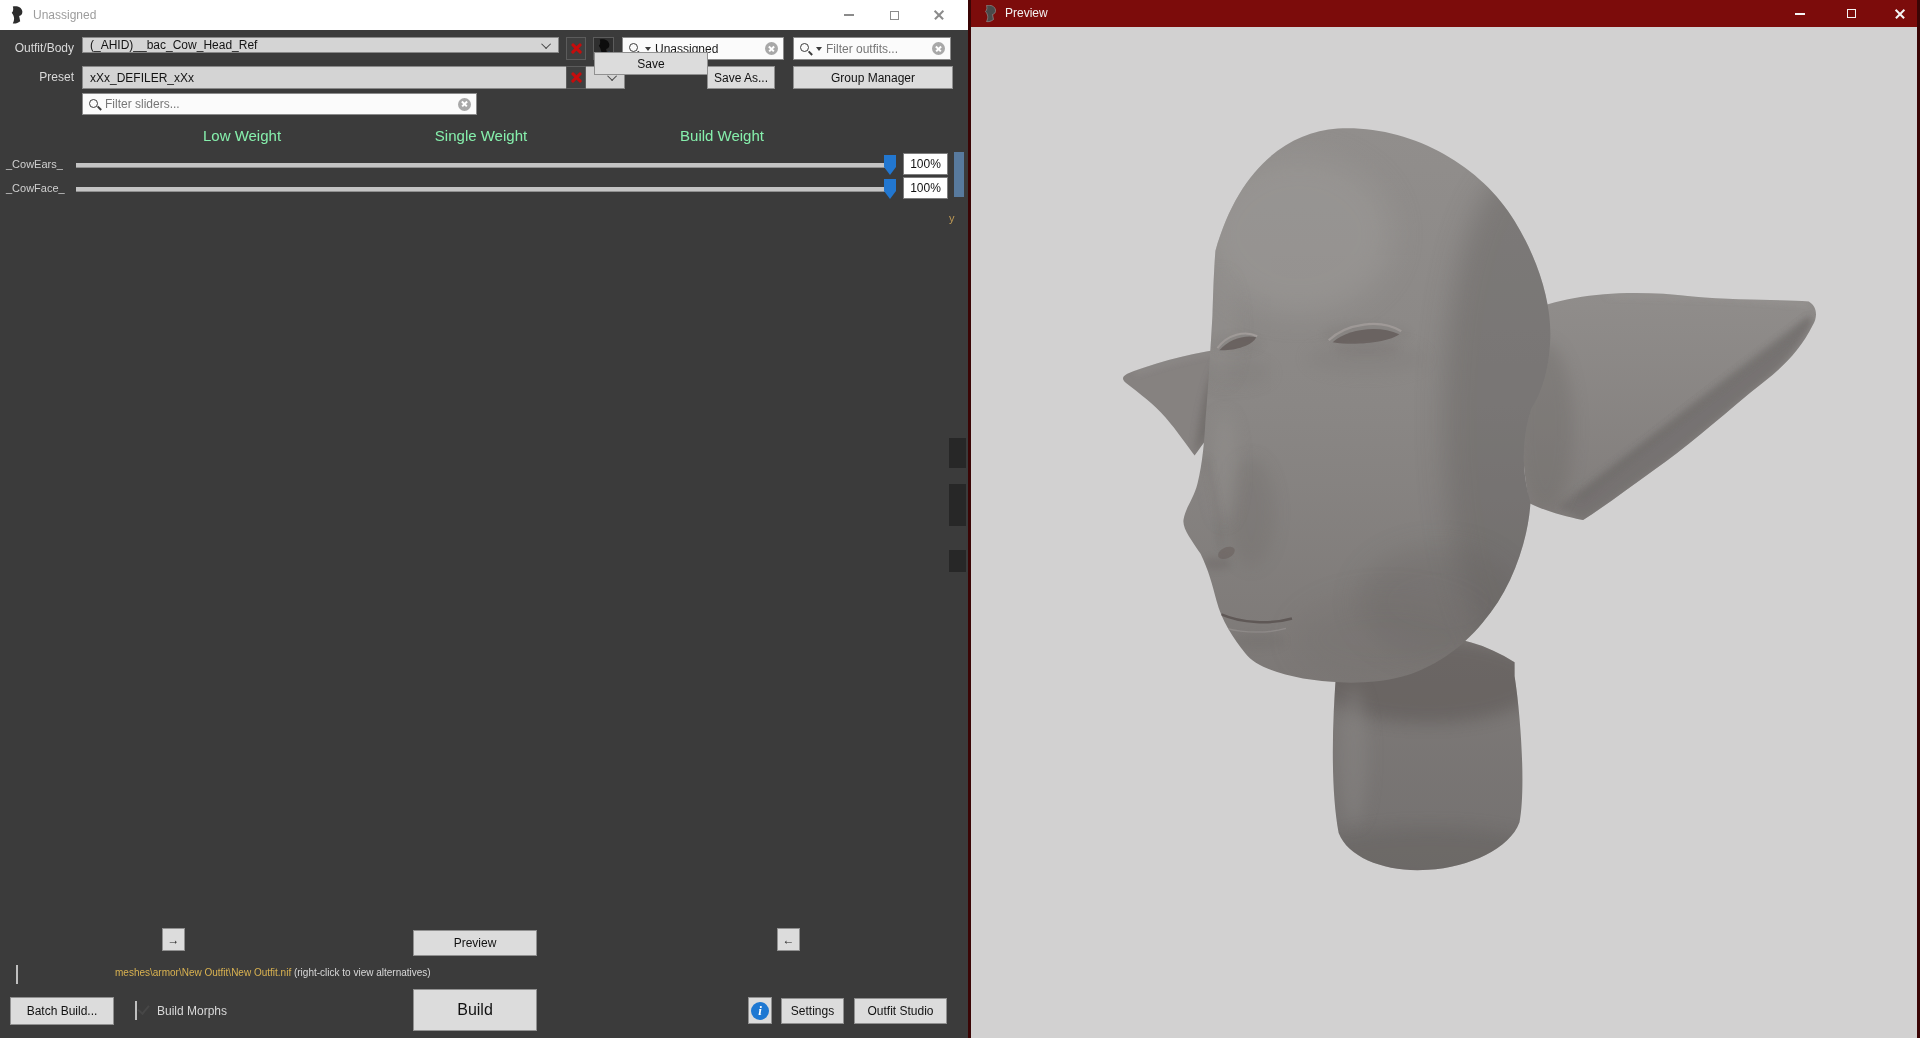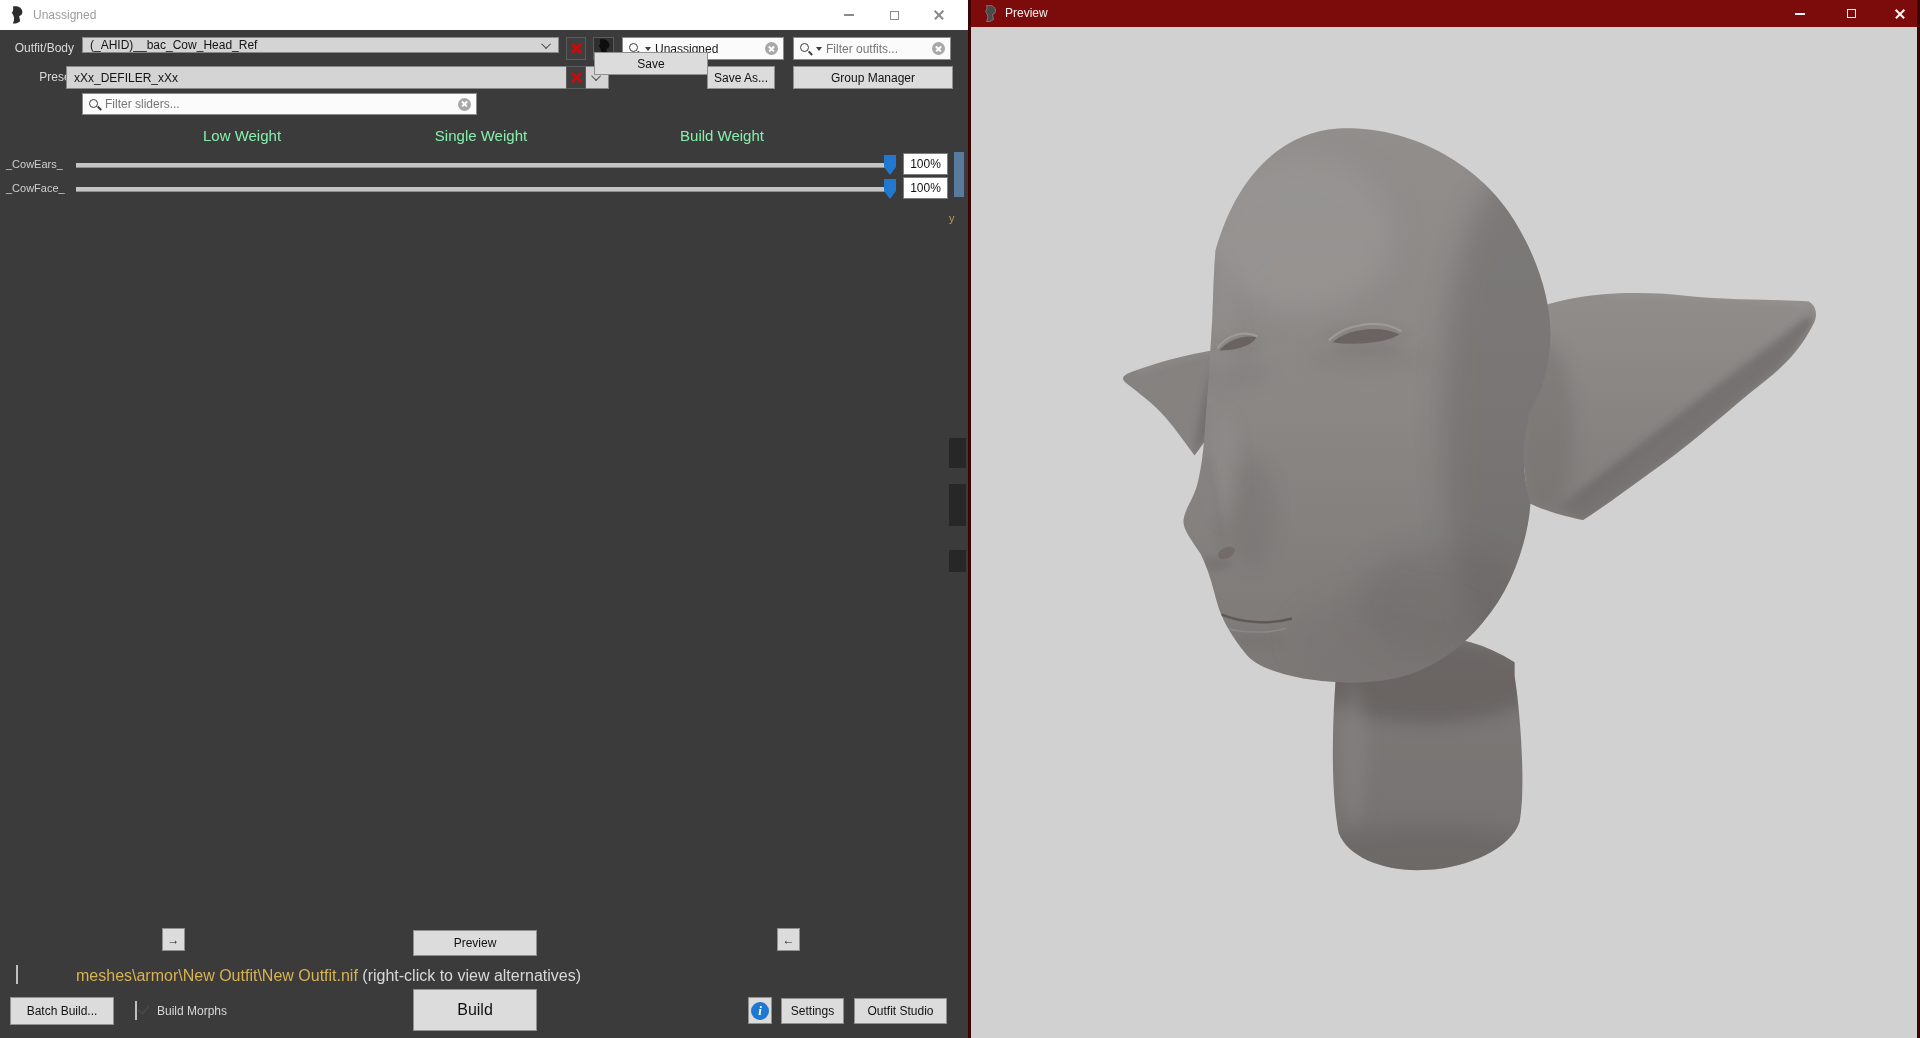--- a/index.html
+++ b/index.html
@@ -46,21 +46,21 @@
   .colhead{font-size:15px;color:#86efac;transform:translateX(-50%);white-space:nowrap;}
   .sl-label{font-size:11px;color:#d0d0d0;white-space:nowrap;}
   .sl-track{height:4px;background:#c4c4c4;box-shadow:0 1px 0 #8f8f8f;}
   .sl-handle{width:12px;height:20px;background:#2277d0;clip-path:polygon(0 0,100% 0,100% 60%,50% 100%,0 60%);}
   .sl-box{background:#ffffff;border:1px solid #7d7d7d;font-size:12px;color:#111;
           display:flex;align-items:center;justify-content:center;}
 
   .checkbox{background:#fff;border:1px solid #bfbfbf;position:relative;}
   .checkbox.checked::after{content:"";position:absolute;left:4px;top:0.5px;width:5px;height:9px;
       border-right:2.2px solid #474747;border-bottom:2.2px solid #474747;transform:rotate(40deg);}
-  .pathtext{font-size:16px;white-space:nowrap;}
+  .pathtext{font-size:10px;white-space:nowrap;margin-left:39px;}
   .gold{color:#d9b251;} .hint{color:#d8d8d8;}
 
   .infobtn{background:#dcdcdc;border:1px solid #909090;display:flex;align-items:center;justify-content:center;}
   .info-circle{width:18px;height:18px;border-radius:50%;background:#1e78d2;color:#fff;
       font-family:"Liberation Serif","DejaVu Serif",serif;font-style:italic;font-weight:bold;
       font-size:13px;display:flex;align-items:center;justify-content:center;}
 
   .arrowbtn{font-size:12px;color:#222;}
 
   
@@ -122,21 +122,21 @@
     </div>
     <div class="abs search" style="left:793px;top:37px;width:158px;height:23px">
       <span class="icon-search"></span>
       <span class="tri-down"></span>
       <input type="text" readonly="" placeholder="Filter outfits..." style="">
       <span class="clear-btn"></span>
     </div>
 
     
     <div class="abs fieldlabel" style="left:0;top:66px;width:74px;height:23px">Preset</div>
-    <div class="abs combo" style="left:66px;top:66px;width:543px;height:23px">
+    <div class="abs combo" style="left:82px;top:66px;width:543px;height:23px">
       <span class="val">xXx_DEFILER_xXx</span>
       <span class="combo-arrow"></span>
     </div>
     <div class="abs xbtn" style="left:566px;top:66px;width:20px;height:23px">
       <span class="icon-x"></span>
     </div>
     <div class="abs btn" style="left:594px;top:52px;width:114px;height:23px">Save</div>
     <div class="abs btn" style="left:707px;top:66px;width:68px;height:23px">Save As...</div>
     <div class="abs btn" style="left:793px;top:66px;width:160px;height:23px">Group Manager</div>
 

